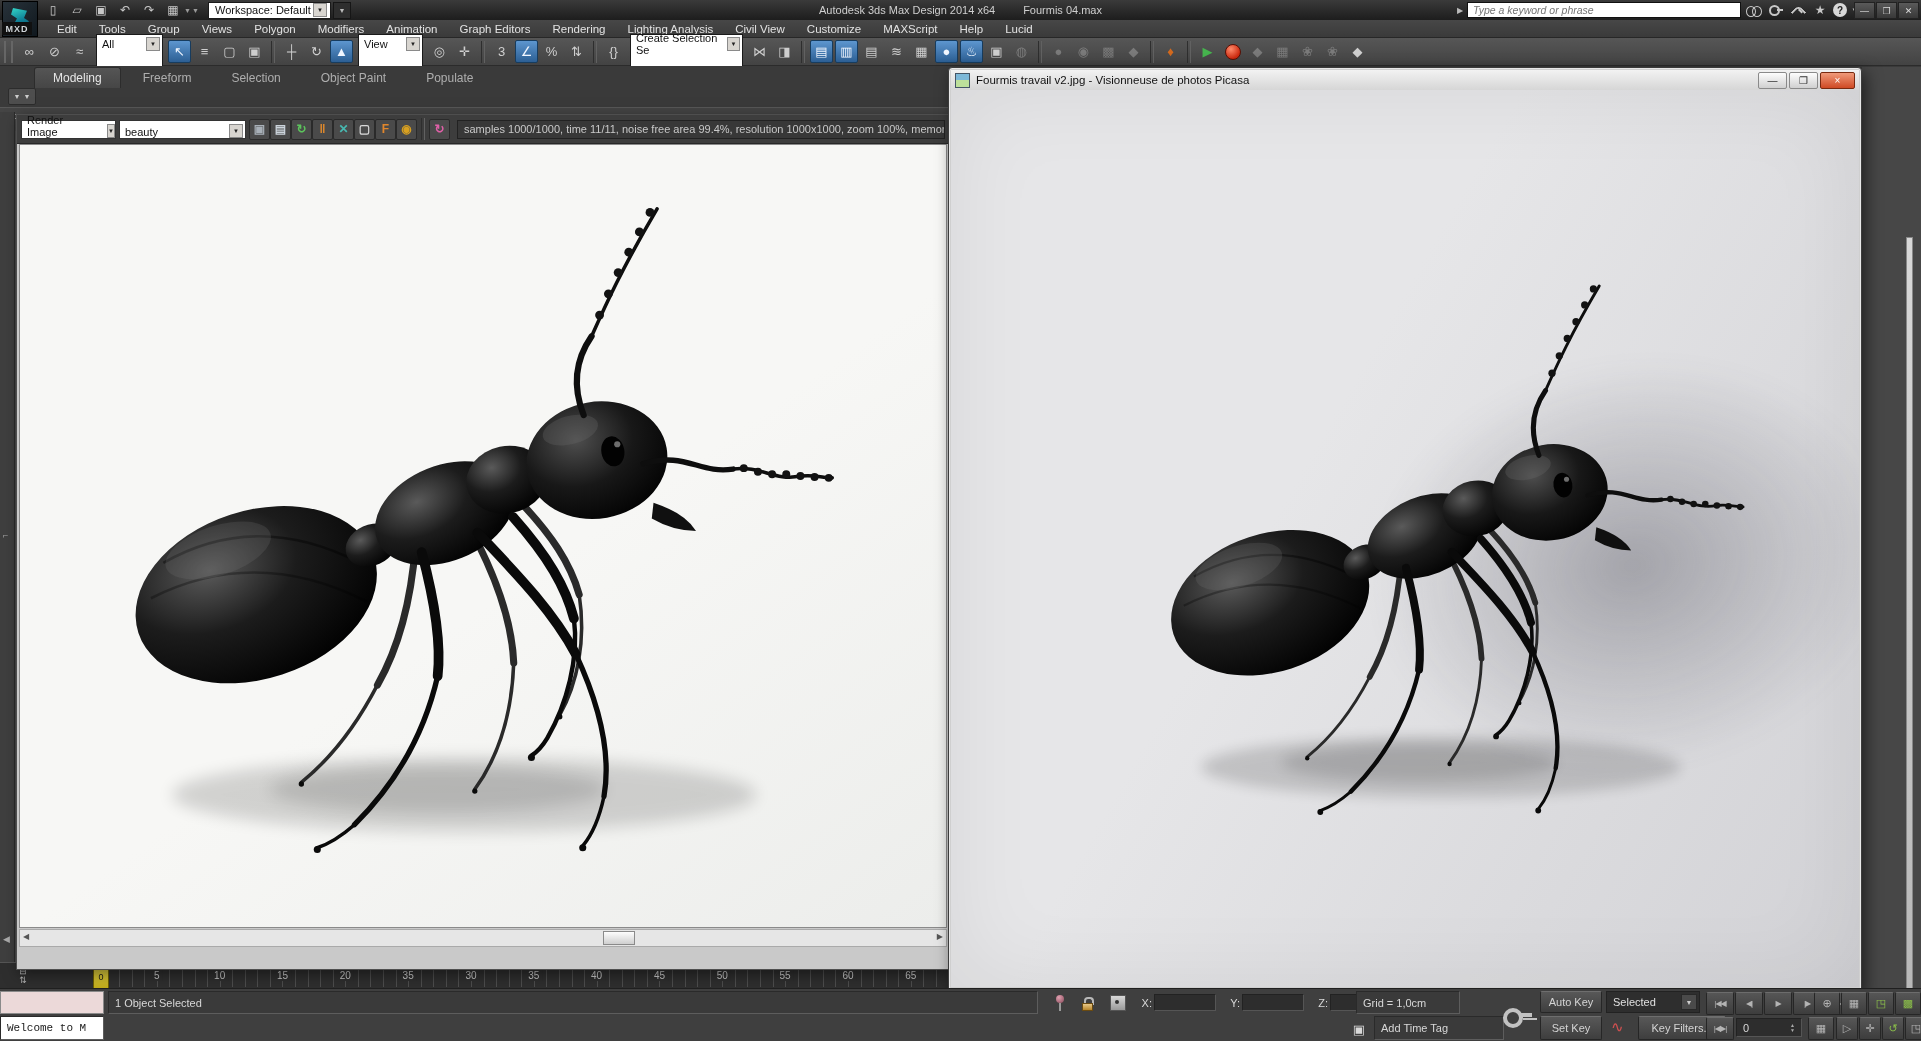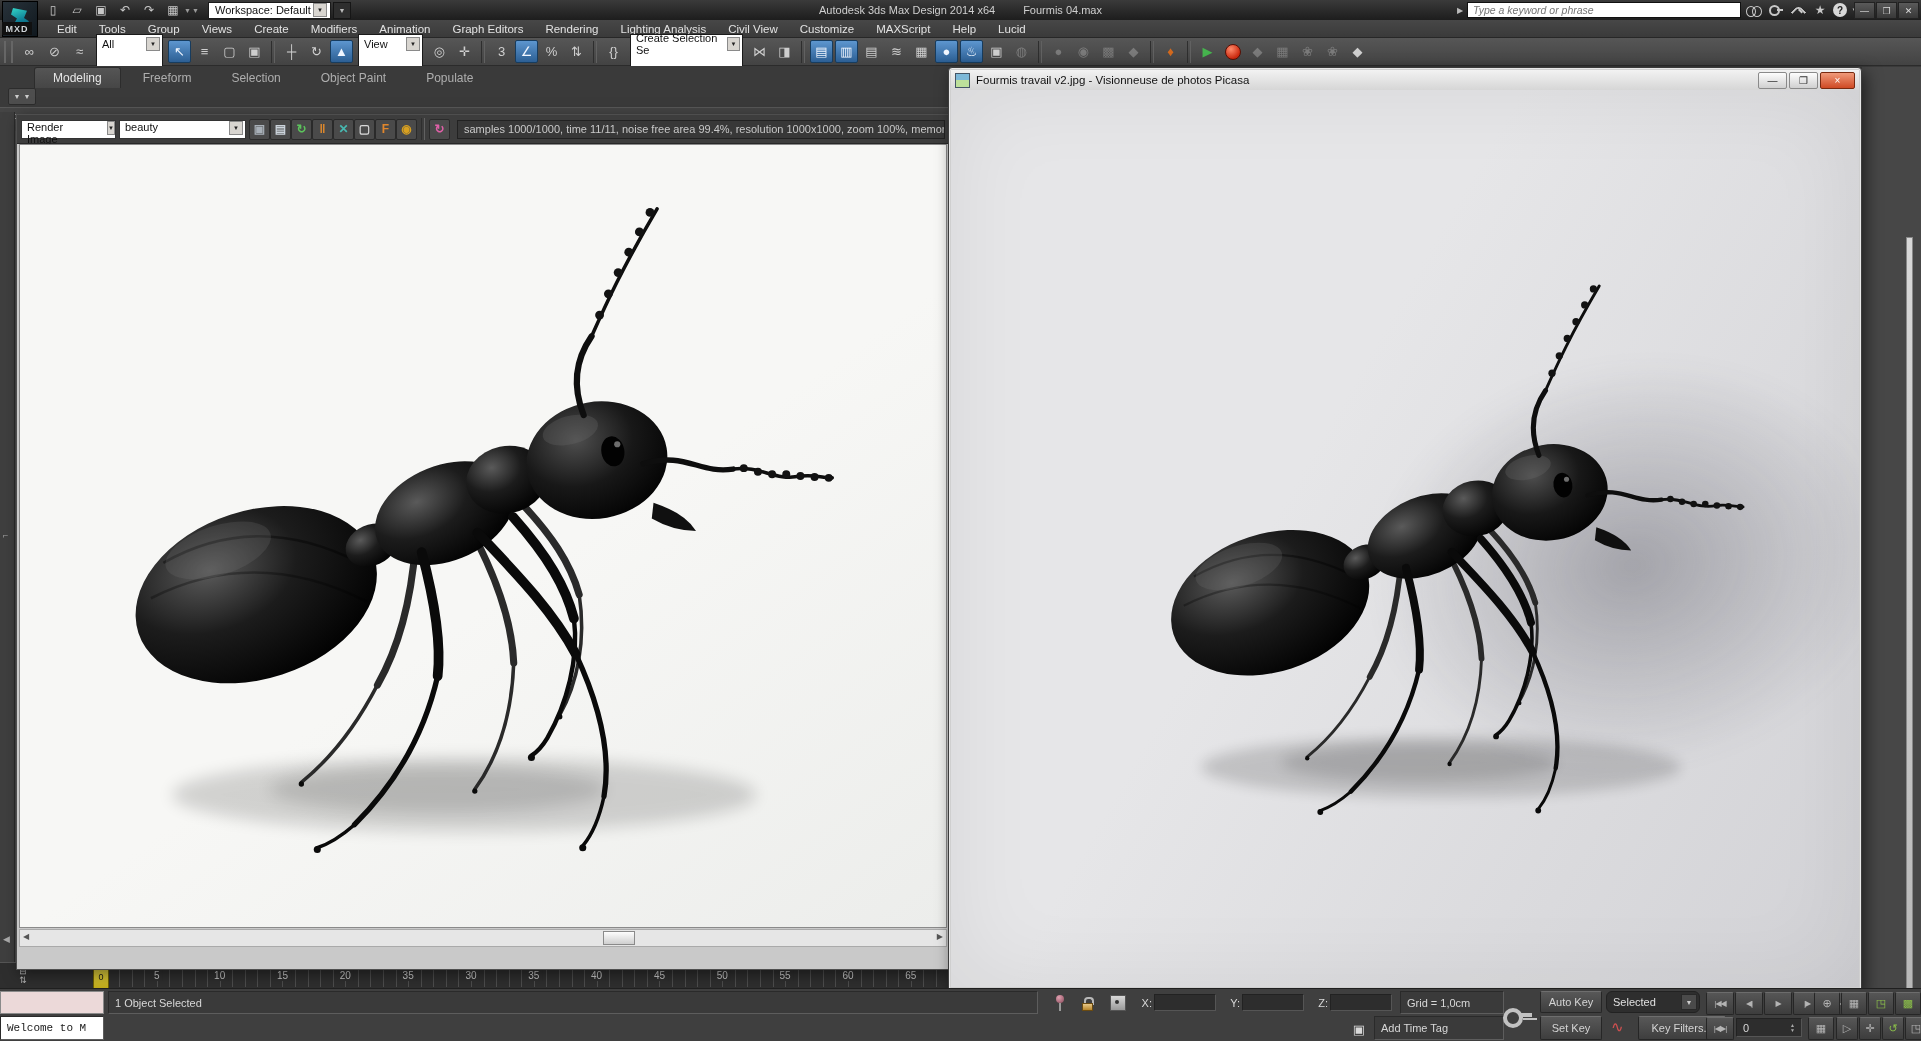--- a/index.html
+++ b/index.html
@@ -78,21 +78,21 @@
     padding:4px 0 0 12px;box-sizing:border-box;}
 
   
   .win{background:#c9c9c9;border:1px solid #4e4e4e;box-shadow:3px 4px 14px rgba(0,0,0,.5);box-sizing:border-box;}
   .win-titlebar{height:24px;background:linear-gradient(#e9e9e9,#cfcfcf 50%,#c2c2c2);display:flex;align-items:center;
     padding:0 6px;gap:6px;font-size:12px;color:#1c1c1c;border-bottom:1px solid #9a9a9a;}
 
   
   .fstorm{left:16px;top:114px;width:934px;height:856px;z-index:10;}
   .fs-toolbar{height:28px;background:#3d3d3d;display:flex;align-items:center;padding:0 4px;gap:3px;border-bottom:1px solid #282828;}
-  .fs-combo{height:17px;background:#fff;color:#111;border:1px solid #333;display:flex;align-items:flex-start;
+  .fs-combo{height:17px;background:#fff;color:#111;border:1px solid #333;display:flex;align-items:flex-end;
     font-size:11px;padding:0 2px 0 5px;justify-content:space-between;gap:44px;}
   .fs-icon{width:19px;height:19px;display:flex;align-items:center;justify-content:center;font-size:12px;font-weight:bold;
     background:#4a4a4a;border:1px solid #2a2a2a;border-radius:2px;}
   .fs-status{flex:1;height:17px;background:#383838;border:1px solid #222;color:#c9c9c9;font-size:11px;
     display:flex;align-items:center;padding:0 6px;white-space:nowrap;overflow:hidden;margin-left:4px;}
   .fs-canvas{position:relative;height:782px;margin:0 2px;background:linear-gradient(145deg,#f7f7f5 55%,#ecedeb);
     border:1px solid #8a8a8a;overflow:hidden;}
   .fs-hscroll{position:relative;height:16px;margin:1px 2px;background:#e6e6e6;border:1px solid #aaa;}
   .fs-thumb{position:absolute;left:63%;top:1px;width:30px;height:12px;background:linear-gradient(#fdfdfd,#cfcfcf);border:1px solid #8a8a8a;}
   .scroll-arrow{position:absolute;top:2px;color:#555;font-size:8px;}
@@ -314,21 +314,21 @@
       <div class="winbtn">✕</div>
     </div>
   </div>
 
   <div class="abs menubar">
 
   <div class="menu-item">Edit</div>
       <div class="menu-item">Tools</div>
       <div class="menu-item">Group</div>
       <div class="menu-item">Views</div>
-      <div class="menu-item">Create</div>
+      <div class="menu-item">Polygon</div>
       <div class="menu-item">Modifiers</div>
       <div class="menu-item">Animation</div>
       <div class="menu-item">Graph Editors</div>
       <div class="menu-item">Rendering</div>
       <div class="menu-item">Lighting Analysis</div>
       <div class="menu-item">Civil View</div>
       <div class="menu-item">Customize</div>
       <div class="menu-item">MAXScript</div>
       <div class="menu-item">Help</div>
       <div class="menu-item">Lucid</div>
@@ -787,33 +787,33 @@
         <span class="targetshape"></span>
       </div>
 
     <div class="cell" style="left:1134px;top:5px;width:18px;height:18px;background:none;border:none;padding:0;justify-content:flex-end;">X:</div>
     <div class="cell field" style="left:1154px;top:5px;width:62px;"></div>
     <div class="cell" style="left:1222px;top:5px;width:18px;height:18px;background:none;border:none;padding:0;justify-content:flex-end;">Y:</div>
     <div class="cell field" style="left:1242px;top:5px;width:62px;"></div>
     <div class="cell" style="left:1310px;top:5px;width:18px;height:18px;background:none;border:none;padding:0;justify-content:flex-end;">Z:</div>
     <div class="cell field" style="left:1330px;top:5px;width:62px;"></div>
 
-    <div class="cell" style="left:1400px;top:2px;width:104px;height:23px;">Grid = 1,0cm</div>
+    <div class="cell" style="left:1356px;top:2px;width:104px;height:23px;">Grid = 1,0cm</div>
 
     <div class="sb-ico" style="left:1348px;top:30px;width:22px;height:20px;color:#d8d8d8;font-size:13px;">
         <span>▣</span>
       </div>
     <div class="cell" style="left:1374px;top:27px;width:130px;height:24px;">Add Time Tag</div>
 
     <div class="sb-ico" style="left:1500px;top:8px;width:34px;height:40px;">
         <span class="bigkey"></span>
       </div>
 
     <div class="sb-btn" style="left:1540px;top:2px;width:62px;height:22px;">Auto Key</div>
-    <div class="sb-dd" style="left:1606px;top:2px;width:94px;height:22px;border-radius:6px;">
+    <div class="sb-dd" style="left:1606px;top:2px;width:94px;height:22px;">
       <span>Selected</span>
       <span class="dd-arr-dark">▼</span>
     </div>
     <div class="sb-btn" style="left:1540px;top:27px;width:62px;height:24px;">Set Key</div>
     <div class="sb-ico" style="left:1606px;top:30px;width:28px;height:18px;">
         <span class="curveshape"></span>
       </div>
     <div class="sb-btn" style="left:1638px;top:27px;width:88px;height:24px;">Key Filters...</div>
 
     <div class="row" style="position:absolute;left:1706px;top:3px;">

